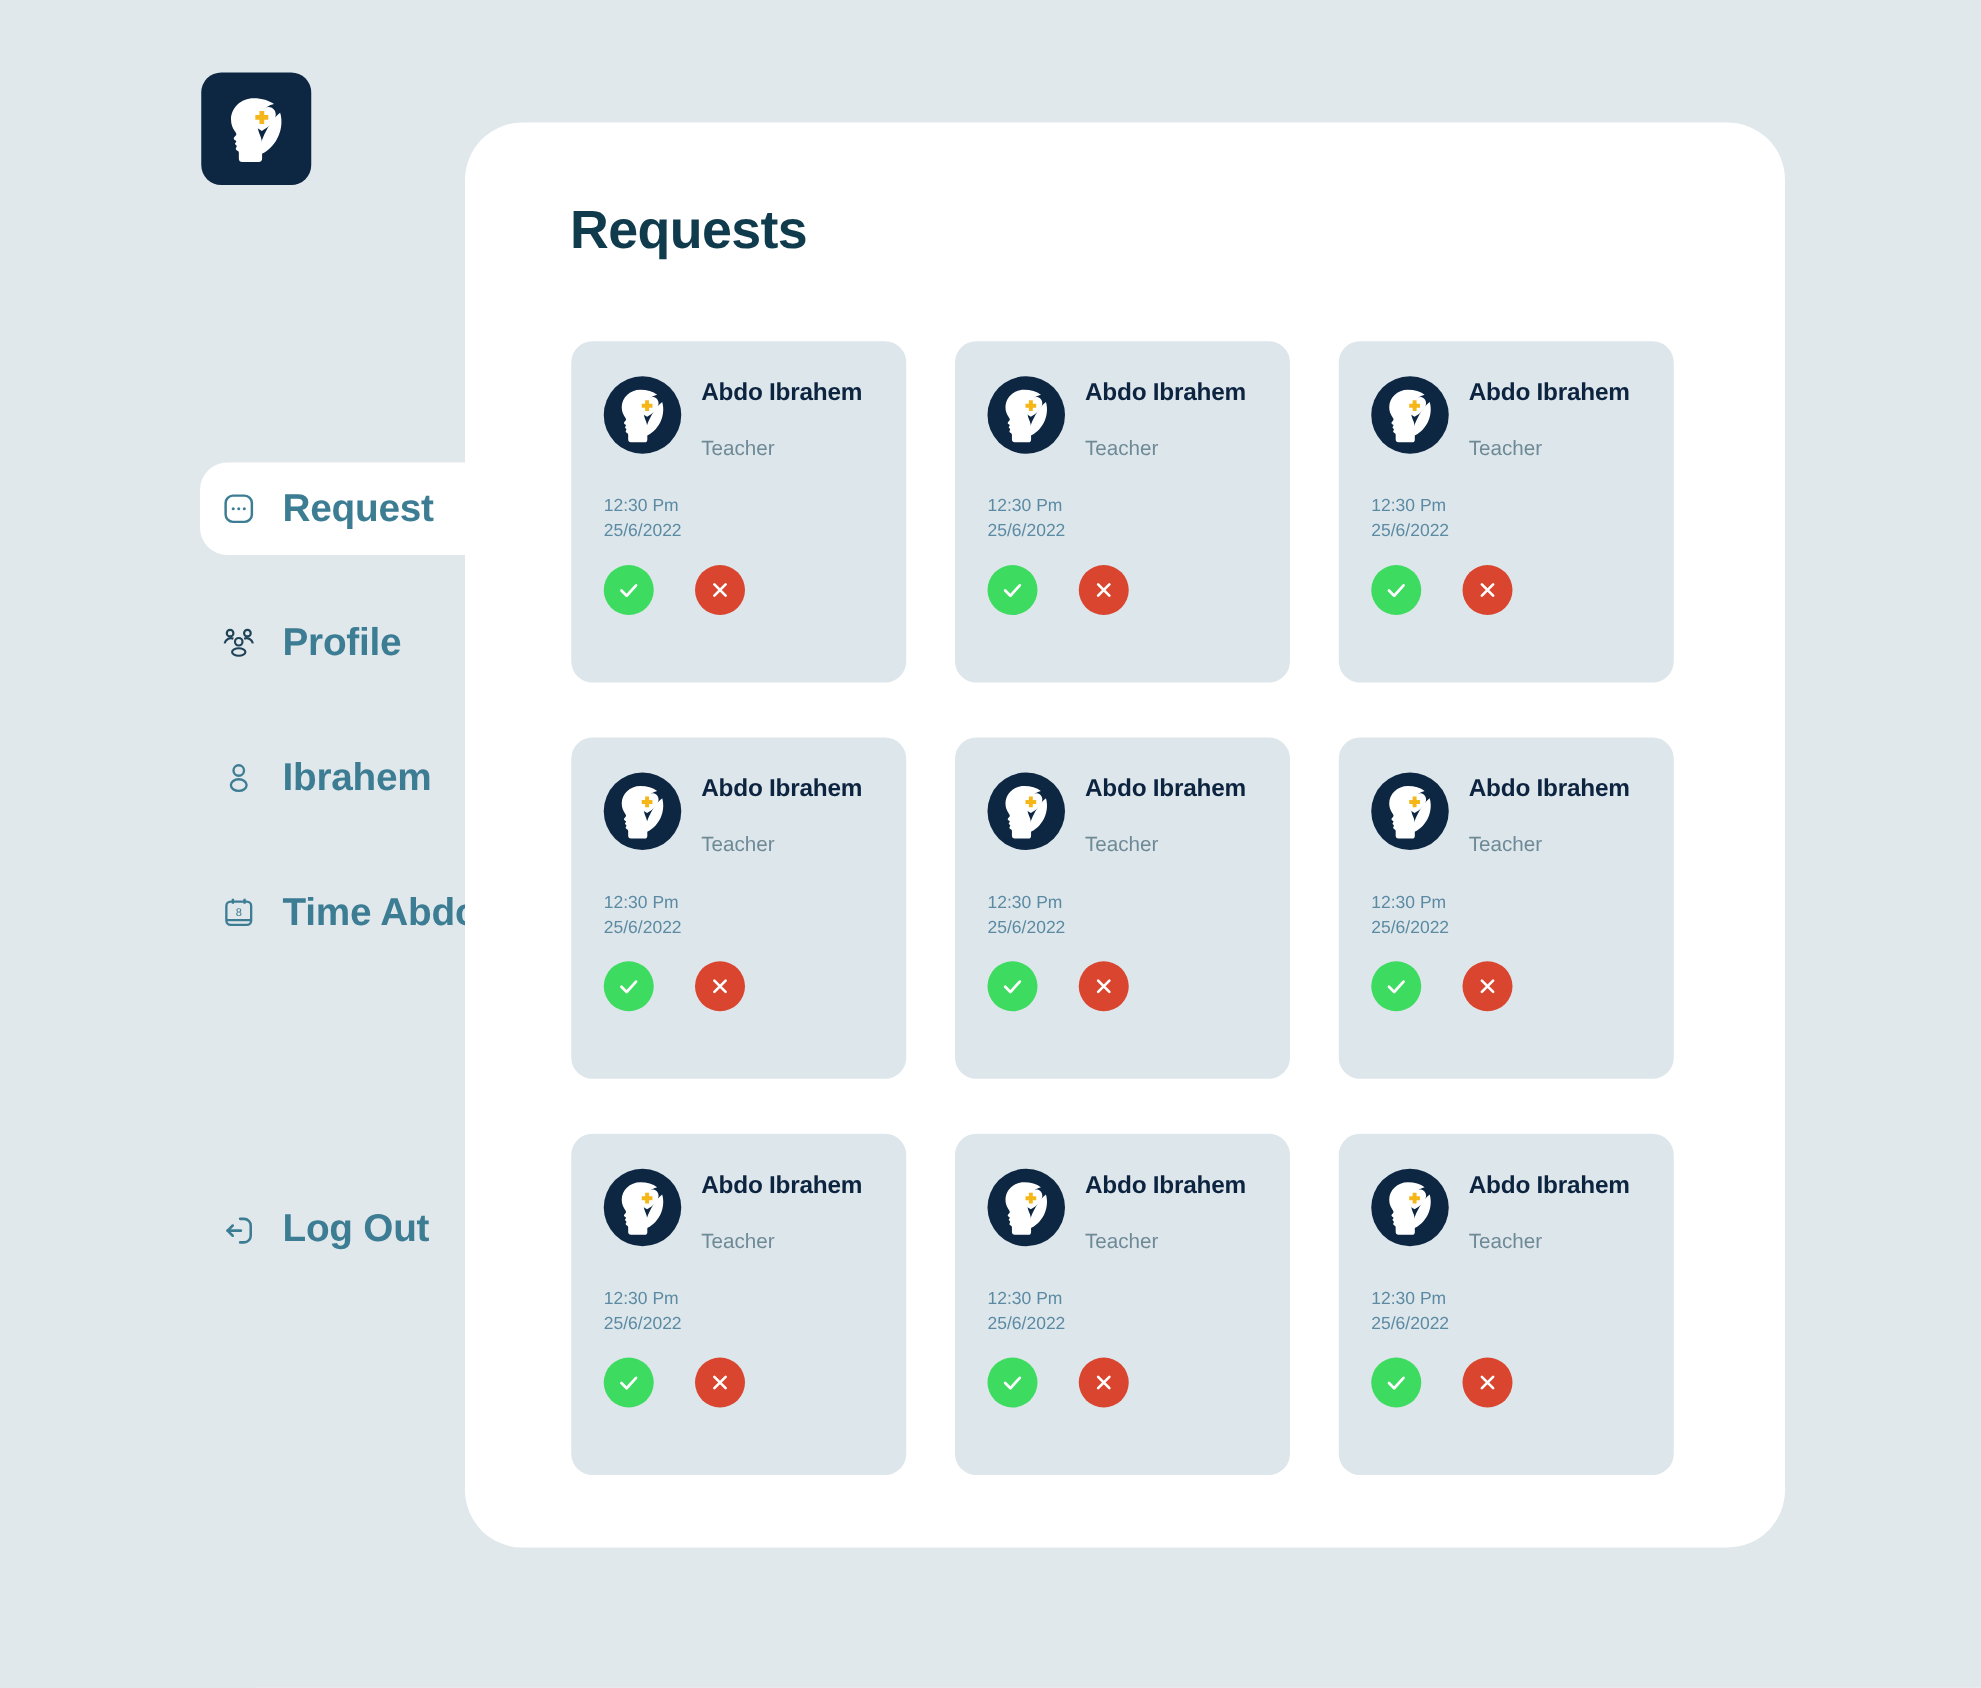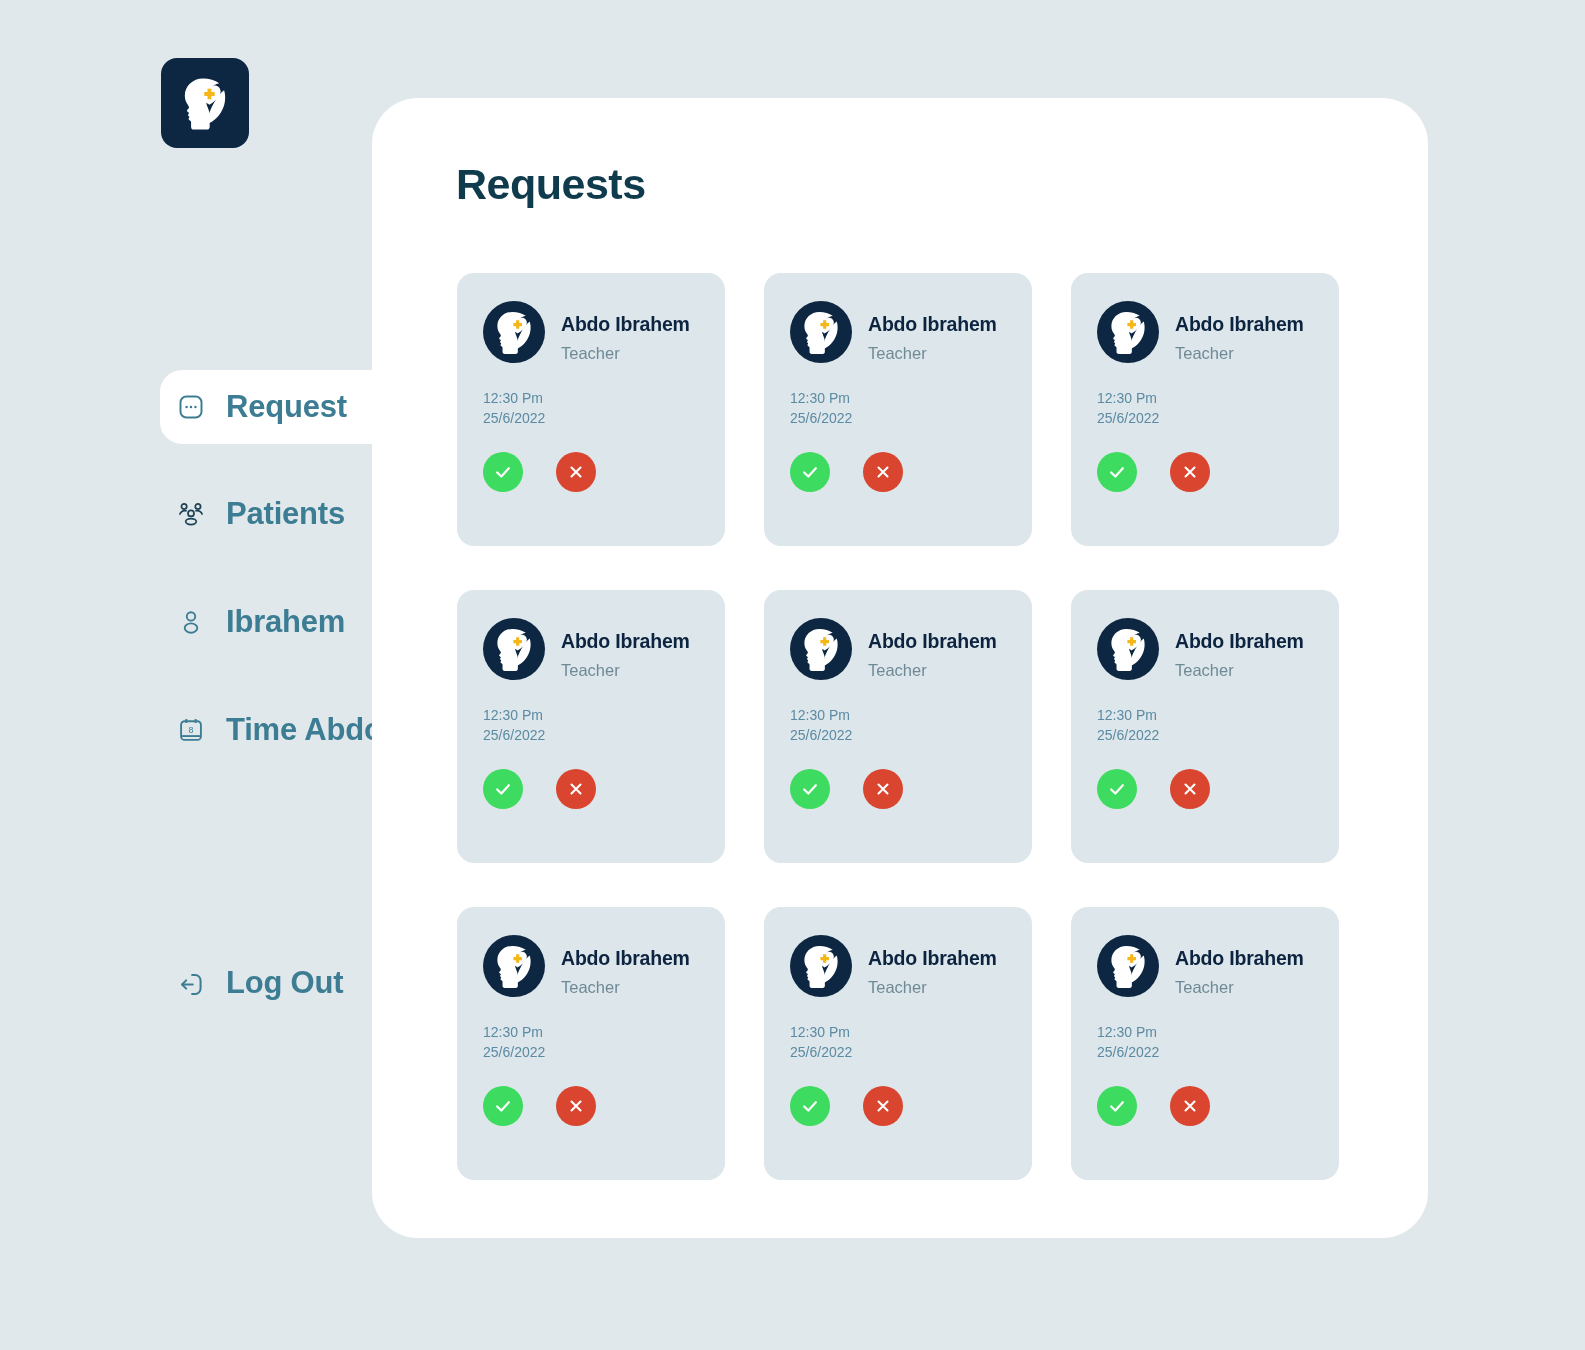--- a/index.html
+++ b/index.html
@@ -122,21 +122,21 @@
     width: 268px;
     height: 273px;
     background: #dde6ea;
     border-radius: 17px;
     padding: 28px 26px 0 26px;
     position: relative;
   }
 
   .card-head {
     display: flex;
-    align-items: flex-end;
+    align-items: flex-start;
     gap: 16px;
   }
 
   .avatar {
     width: 62px;
     height: 62px;
     flex: 0 0 62px;
     border-radius: 50%;
     background: #0d2642;
     display: flex;
@@ -150,21 +150,21 @@
   .person-name {
     font-size: 19.5px;
     font-weight: bold;
     color: #0d2440;
     letter-spacing: -0.2px;
     white-space: nowrap;
   }
   .person-role {
     font-size: 16.5px;
     color: #6f8a97;
-    margin-top: 8px;
+    margin-top: 24px;
   }
 
   .card-meta {
     margin-top: 25px;
     font-size: 14px;
     color: #5b8aa3;
     line-height: 1.45;
   }
 
   .card-actions {
@@ -227,21 +227,21 @@
       <span class="nav-icon">
         <svg width="30" height="30" viewBox="0 0 26 26" fill="none" stroke="#1f4257" stroke-width="1.5">
           <circle cx="7" cy="6.5" r="2.3"></circle>
           <circle cx="19" cy="6.5" r="2.3"></circle>
           <circle cx="13" cy="12.5" r="2.6"></circle>
           <path d="M3.2 13.6a4.4 4.4 0 0 1 6.1-3.2"></path>
           <path d="M22.8 13.6a4.4 4.4 0 0 0-6.1-3.2"></path>
           <ellipse cx="13" cy="19.6" rx="4.6" ry="2.6"></ellipse>
         </svg>
       </span>
-      <span class="nav-label">Patients</span>
+      <span class="nav-label">Profile</span>
     </div>
 
     <div class="nav-item nav-profile">
       <span class="nav-icon">
         <svg width="28" height="28" viewBox="0 0 24 24" fill="none" stroke="#3d7d94" stroke-width="1.6">
           <circle cx="12" cy="7.2" r="3.6"></circle>
           <ellipse cx="12" cy="17.2" rx="5.4" ry="4"></ellipse>
         </svg>
       </span>
       <span class="nav-label">Ibrahem</span>

